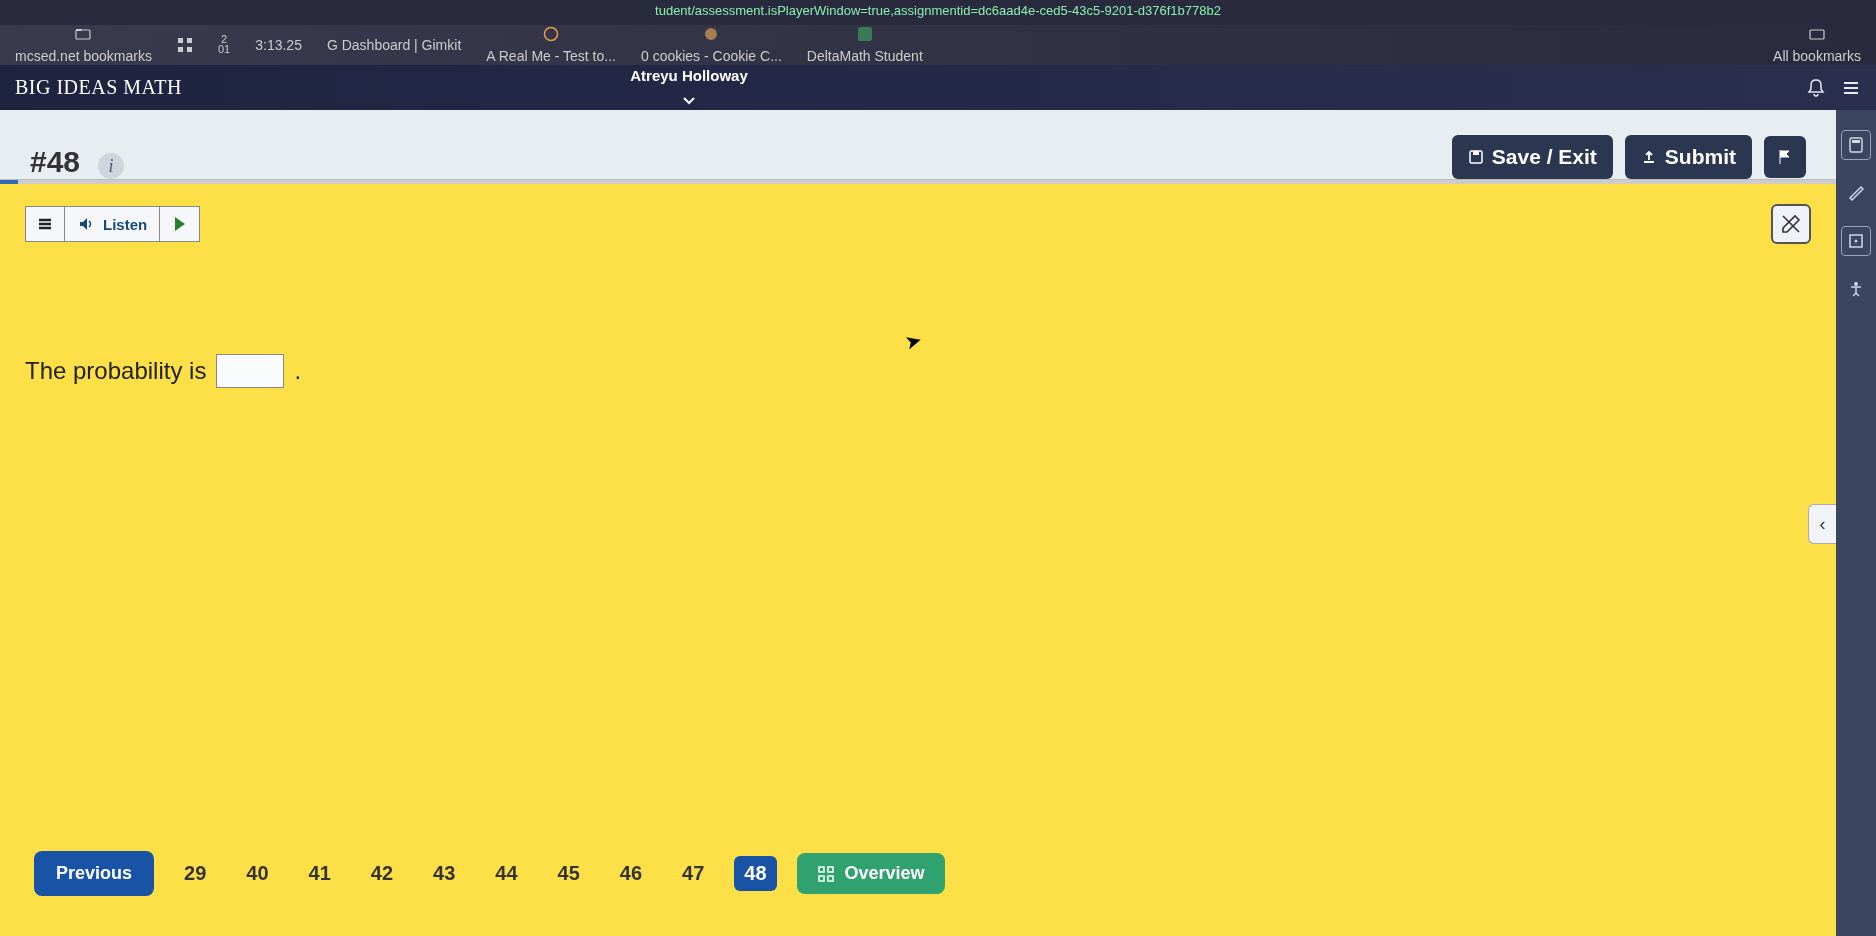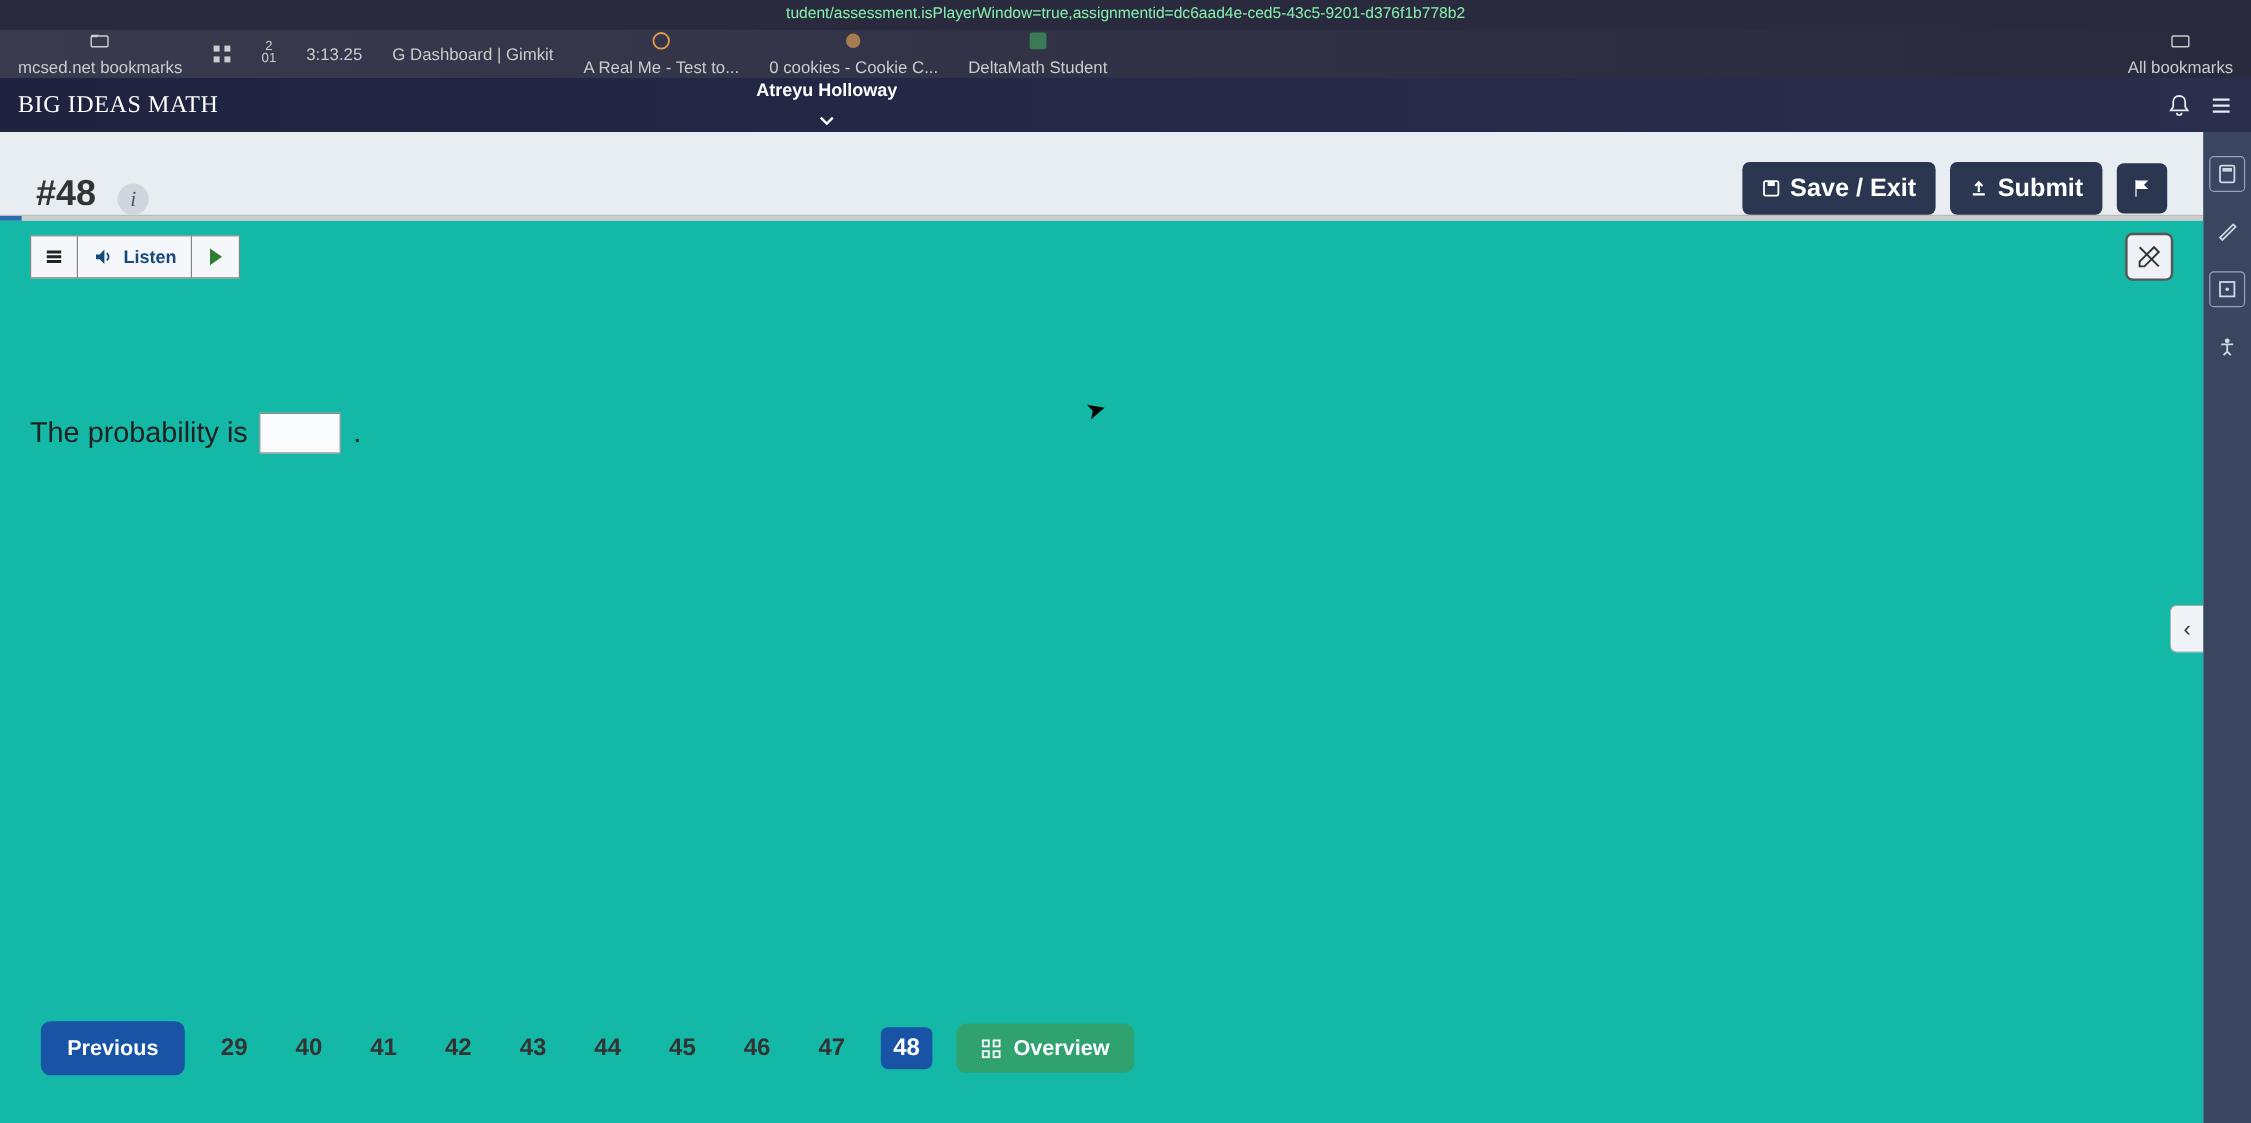--- a/index.html
+++ b/index.html
@@ -94,22 +94,22 @@
   background: #2b3650; border: none; border-radius: 6px;
   display:flex; align-items:center; justify-content:center;
   cursor: pointer; color: #fff;
 }
 
 .progress-line { height: 4px; background: #ccc; }
 .progress-line .fill { height: 100%; width: 1%; background: #2b6cb0; }
 
 .question-body {
   flex: 1;
-  background: #14b8a6;
-  padding: 10px 25px;
+  background: #fde047;
+  padding: 20px 25px;
   position: relative;
   overflow: hidden;
 }
 .tools-row { display:flex; align-items:center; gap: 0; margin-bottom: 25px; }
 .tool-btn {
   border: 1px solid #888; background: #f5f7fa;
   height: 36px; padding: 0 12px;
   display:flex; align-items:center; gap:8px;
   font-size: 15px; cursor: pointer;
 }

